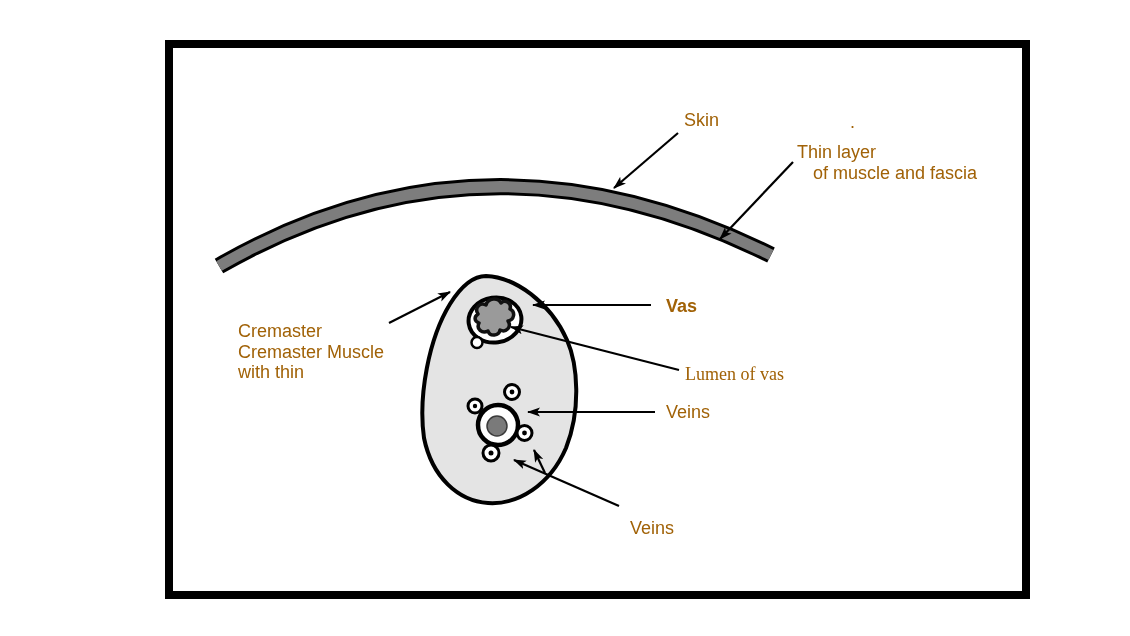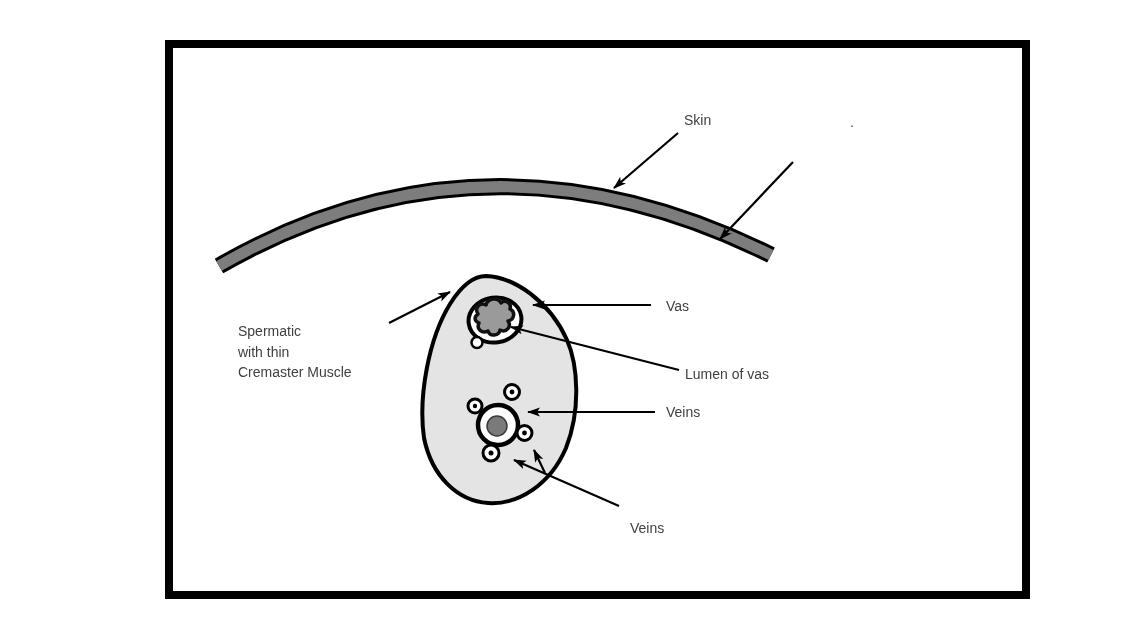--- a/index.html
+++ b/index.html
@@ -6,22 +6,22 @@
   .canvas{
     position:relative;
     width:1130px;height:636px;
     background:#ffffff;
     font-family:"Liberation Sans", sans-serif;
     overflow:hidden;
   }
   .diagram-svg{position:absolute;left:0;top:0;}
   .lbl{
     position:absolute;
-    color:#404040;
-    font-size:14px;
+    color:#a16207;
+    font-size:18px;
     line-height:20.5px;
     white-space:nowrap;
   }
   .lbl .indent{margin-left:16px;}
 </style>
 </head>
 <body>
 
 <div class="canvas">
 
@@ -86,28 +86,32 @@
     <line x1="679" y1="370" x2="511" y2="327" stroke="#000000" stroke-width="2.2" marker-end="url(#ah)"></line>
     <line x1="655" y1="412" x2="528" y2="412" stroke="#000000" stroke-width="2.2" marker-end="url(#ah)"></line>
     <line x1="619" y1="506" x2="514" y2="460" stroke="#000000" stroke-width="2.2" marker-end="url(#ah)"></line>
     <line x1="545" y1="473" x2="534" y2="450" stroke="#000000" stroke-width="2.2" marker-end="url(#ah)"></line>
   </svg>
 
   <div class="lbl" style="left:684px;top:110px;">Skin</div>
 
   <div class="lbl" style="left:850px;top:112px;">.</div>
 
+  <div class="lbl" style="left:797px;top:142px;">
+    <div>Thin layer</div>
+    <div class="indent">of muscle and fascia</div>
+  </div>
 
   <div class="lbl" style="left:238px;top:321px;">
-    <div>Spermatic</div>
+    <div>Cremaster</div>
+    <div>Cremaster Muscle</div>
     <div>with thin</div>
-    <div>Cremaster Muscle</div>
   </div>
 
-  <div class="lbl" style="left:666px;top:296px;">Vas</div>
+  <div class="lbl" style="left:666px;top:296px;font-weight:bold;">Vas</div>
 
-  <div class="lbl" style="left:685px;top:364px;">Lumen of vas</div>
+  <div class="lbl" style="left:685px;top:364px;font-family:Liberation Serif, serif;">Lumen of vas</div>
 
   <div class="lbl" style="left:666px;top:402px;">Veins</div>
 
   <div class="lbl" style="left:630px;top:518px;">Veins</div>
 
 </div>
 
 </body></html>

